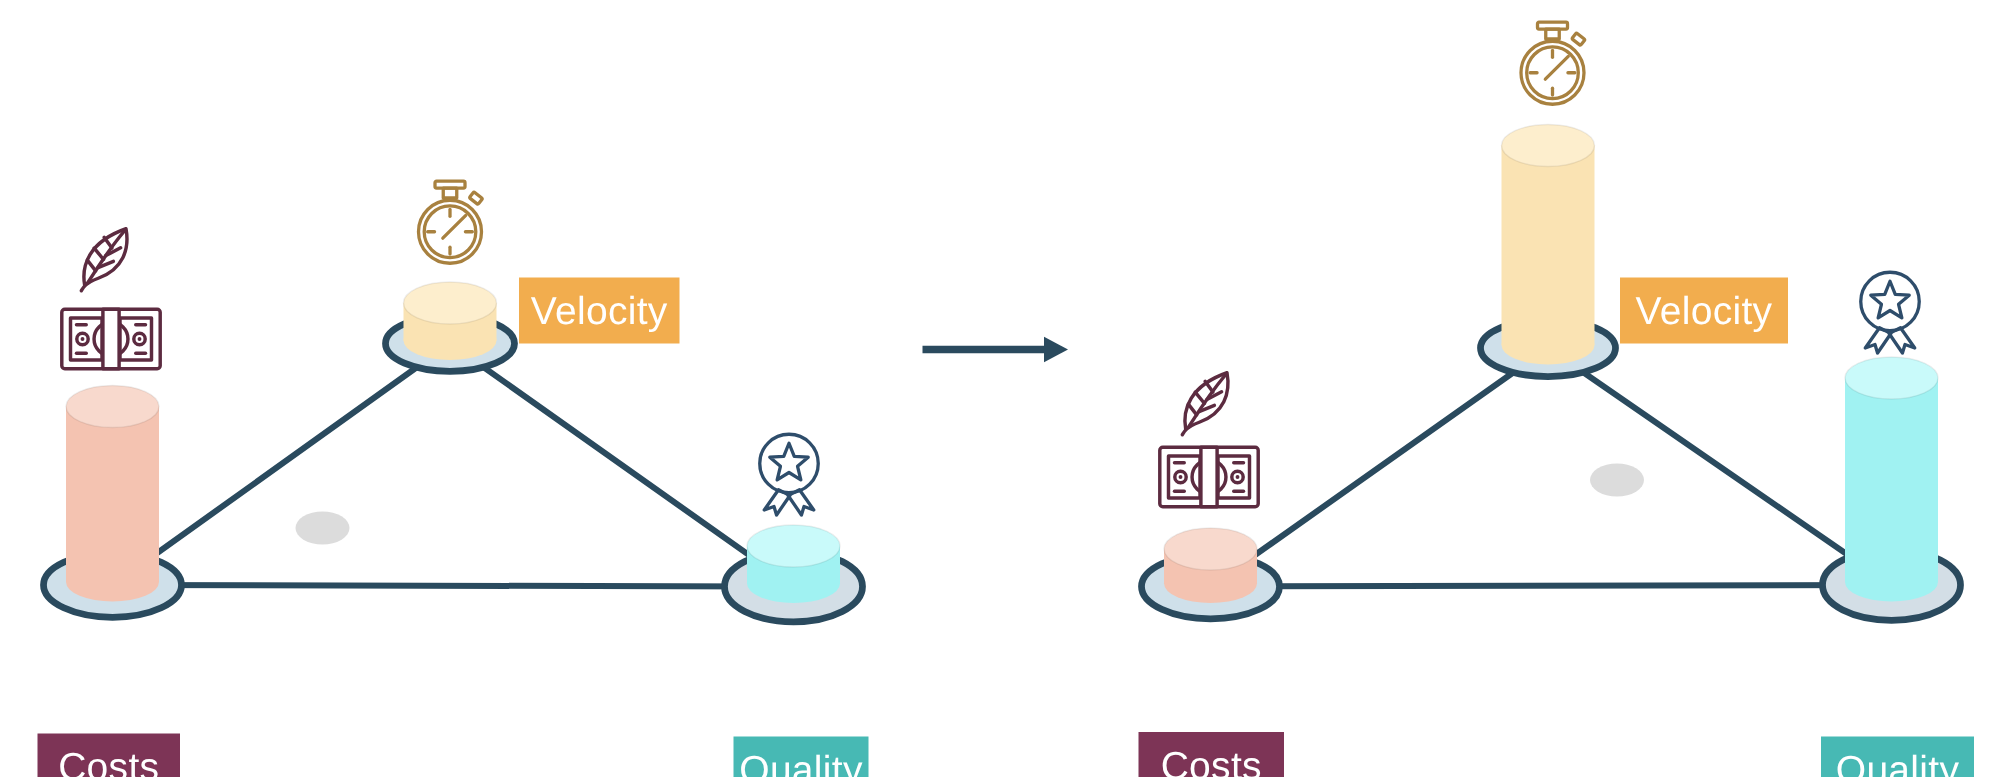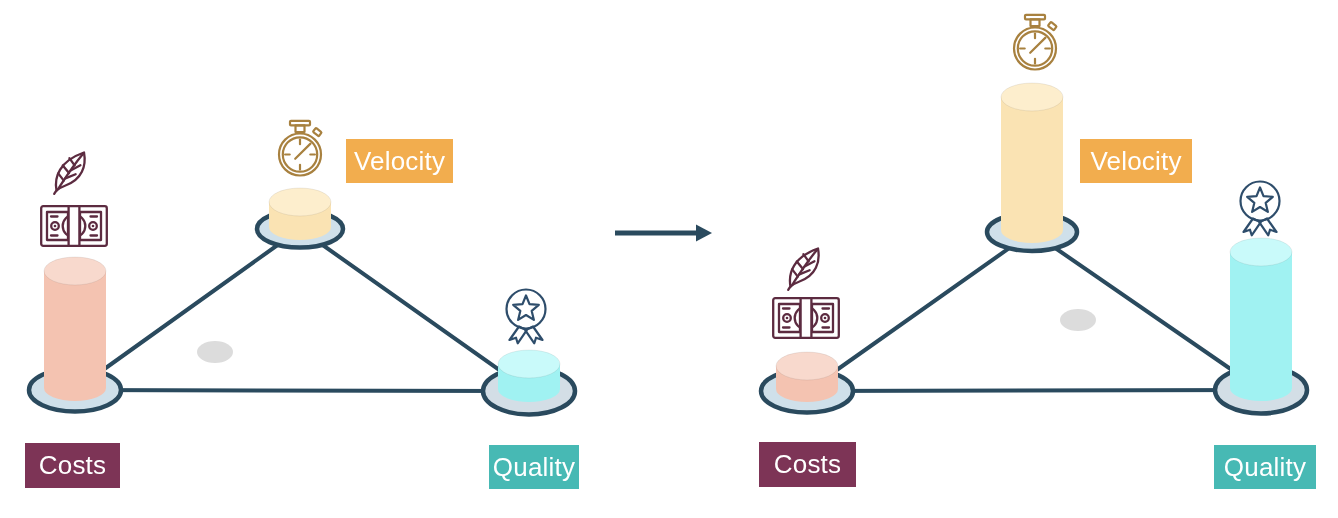--- a/index.html
+++ b/index.html
@@ -22,21 +22,21 @@
   .c-vel{fill:var(--bar-velocity);}     .c-vel-top{fill:var(--bar-velocity-top);stroke:rgba(0,0,0,0.07);stroke-width:1;}
   .c-qual{fill:var(--bar-quality);}     .c-qual-top{fill:var(--bar-quality-top);stroke:rgba(0,0,0,0.07);stroke-width:1;}
   .ic-money,.ic-leaf{stroke:var(--icon-money);fill:none;stroke-width:2.3;stroke-linecap:round;stroke-linejoin:round;}
   .ic-watch{stroke:var(--icon-stopwatch);fill:none;stroke-width:2.2;stroke-linecap:round;stroke-linejoin:round;}
   .ic-medal{stroke:var(--icon-medal);fill:none;stroke-width:2.2;stroke-linecap:round;stroke-linejoin:round;}
   .band{fill:#ffffff;}
   .dot{fill:var(--icon-money);stroke:none;}
   .arrow-line{stroke:var(--line-color);stroke-width:5;}
   .arrow-head{fill:var(--line-color);}
   .lbl{position:absolute;display:flex;align-items:center;justify-content:center;
-       color:var(--label-text);font-size:26px;letter-spacing:0.2px;}
+       color:var(--label-text);font-size:26px;letter-spacing:0.2px;margin-top:46px;}
   .lbl-costs{background:var(--label-costs-bg);}
   .lbl-velocity{background:var(--label-velocity-bg);}
   .lbl-quality{background:var(--label-quality-bg);}
   #lbl-costs-before{left:25px;top:443px;width:95px;height:45px;}
   #lbl-velocity-before{left:346px;top:139px;width:107px;height:44px;}
   #lbl-quality-before{left:489px;top:445px;width:90px;height:44px;}
   #lbl-costs-after{left:759px;top:442px;width:97px;height:45px;}
   #lbl-velocity-after{left:1080px;top:139px;width:112px;height:44px;}
   #lbl-quality-after{left:1214px;top:445px;width:102px;height:44px;}
 </style>

